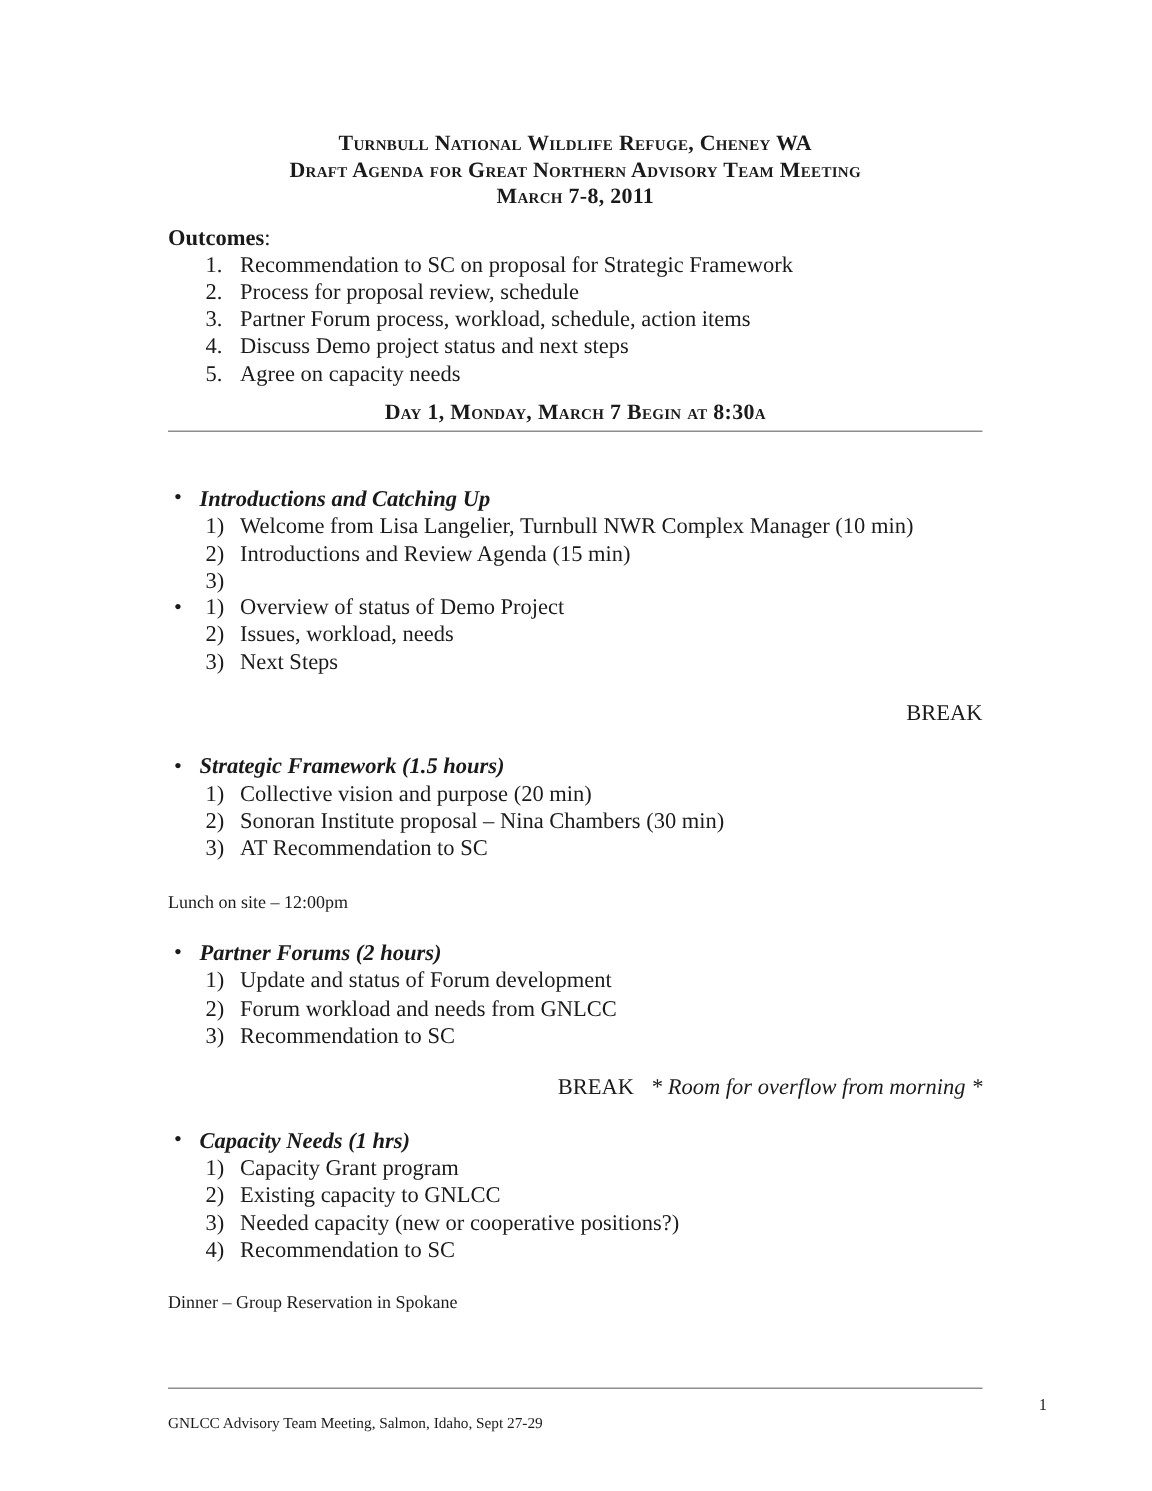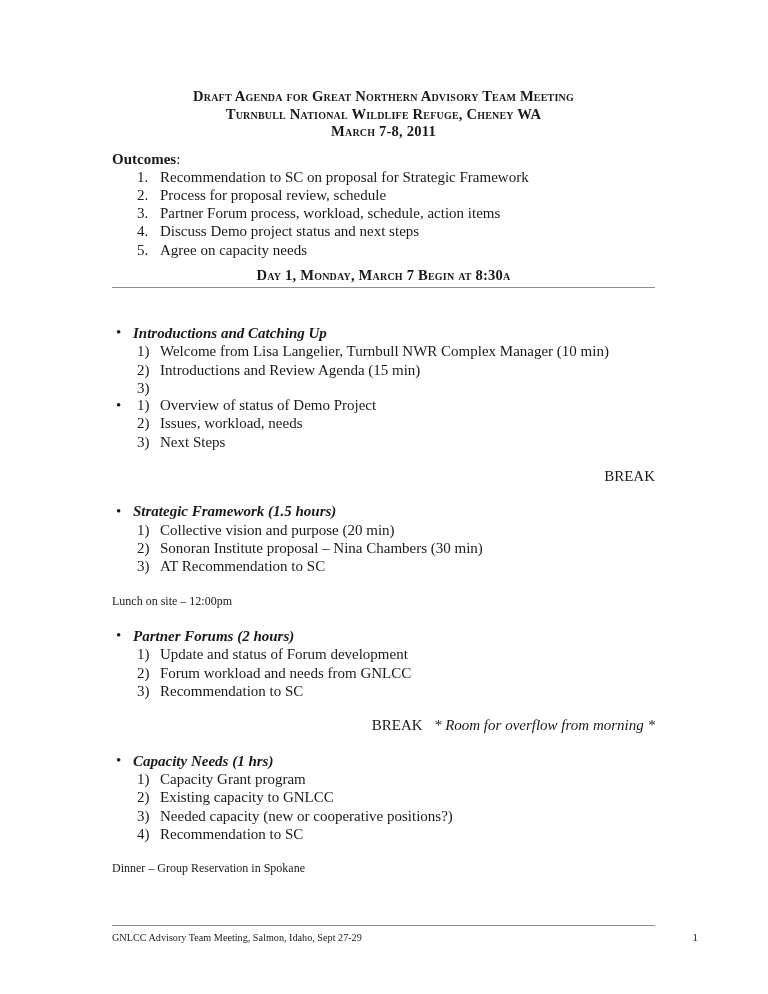--- a/index.html
+++ b/index.html
@@ -155,42 +155,42 @@
     width: 543px;
   }
   .footer-row {
     position: relative;
     margin-top: 5px;
     height: 14px;
   }
   .footer-text {
     position: absolute;
     left: 0;
-    top: 0;
+    top: 12px;
     font-size: 10.2px;
     line-height: 13px;
     color: #1a1a1a;
   }
   .footer-page {
     position: absolute;
     right: 0;
     top: 0;
     font-size: 11px;
     line-height: 13px;
   }
 </style>
 </head>
 <body>
 
 <div class="page">
   <div class="content">
 
     <div class="title-block">
+      <div class="title-line">Turnbull National Wildlife Refuge, Cheney WA</div>
       <div class="title-line">Draft Agenda for Great Northern Advisory Team Meeting</div>
-      <div class="title-line">Turnbull National Wildlife Refuge, Cheney WA</div>
       <div class="title-line">March 7-8, 2011</div>
     </div>
 
     <div class="outcomes-head"><b>Outcomes</b><span>:</span></div>
     <ol class="num-list">
       <li><span class="marker">1.</span><span>Recommendation to SC on proposal for Strategic Framework</span></li>
       <li><span class="marker">2.</span><span>Process for proposal review, schedule</span></li>
       <li><span class="marker">3.</span><span>Partner Forum process, workload, schedule, action items</span></li>
       <li><span class="marker">4.</span><span>Discuss Demo project status and next steps</span></li>
       <li><span class="marker">5.</span><span>Agree on capacity needs</span></li>

